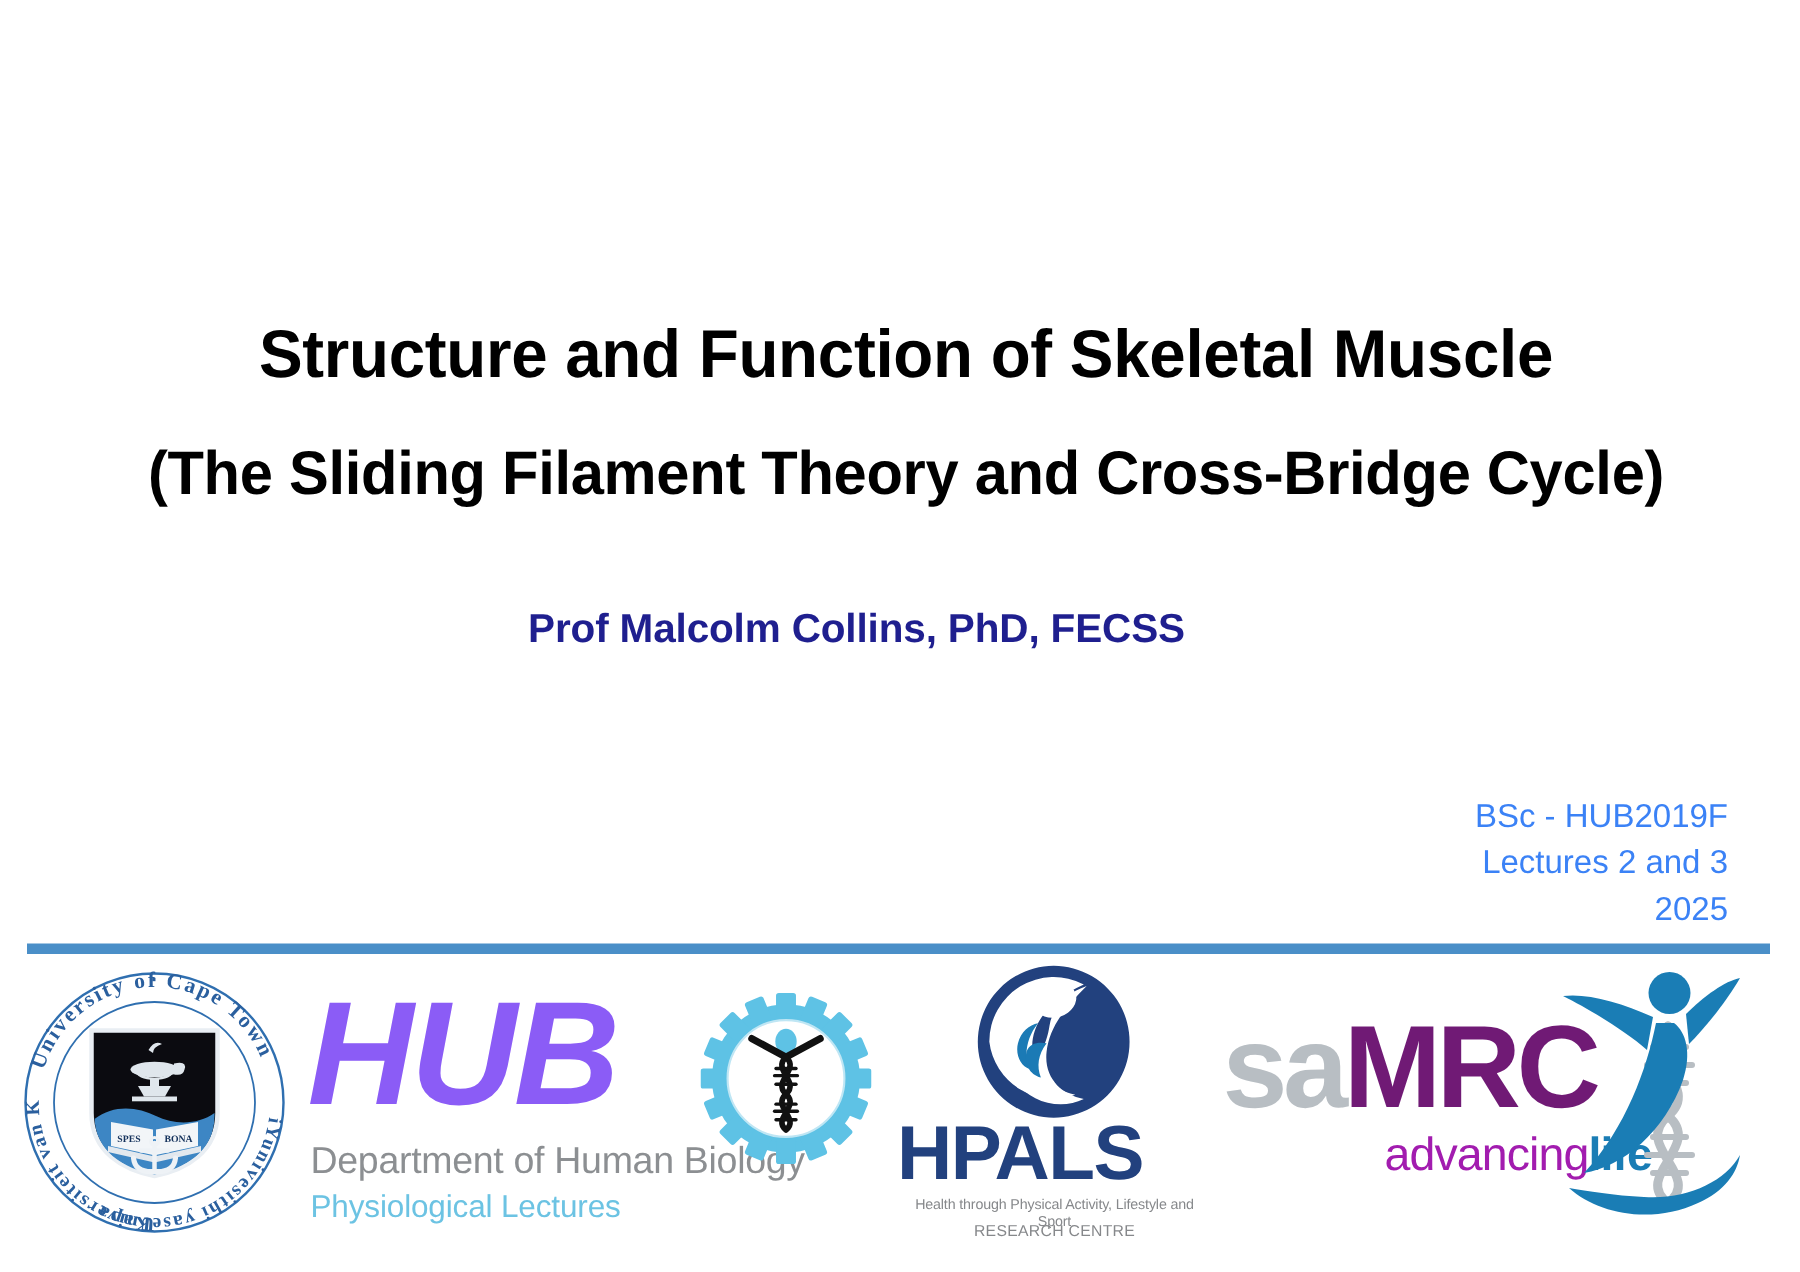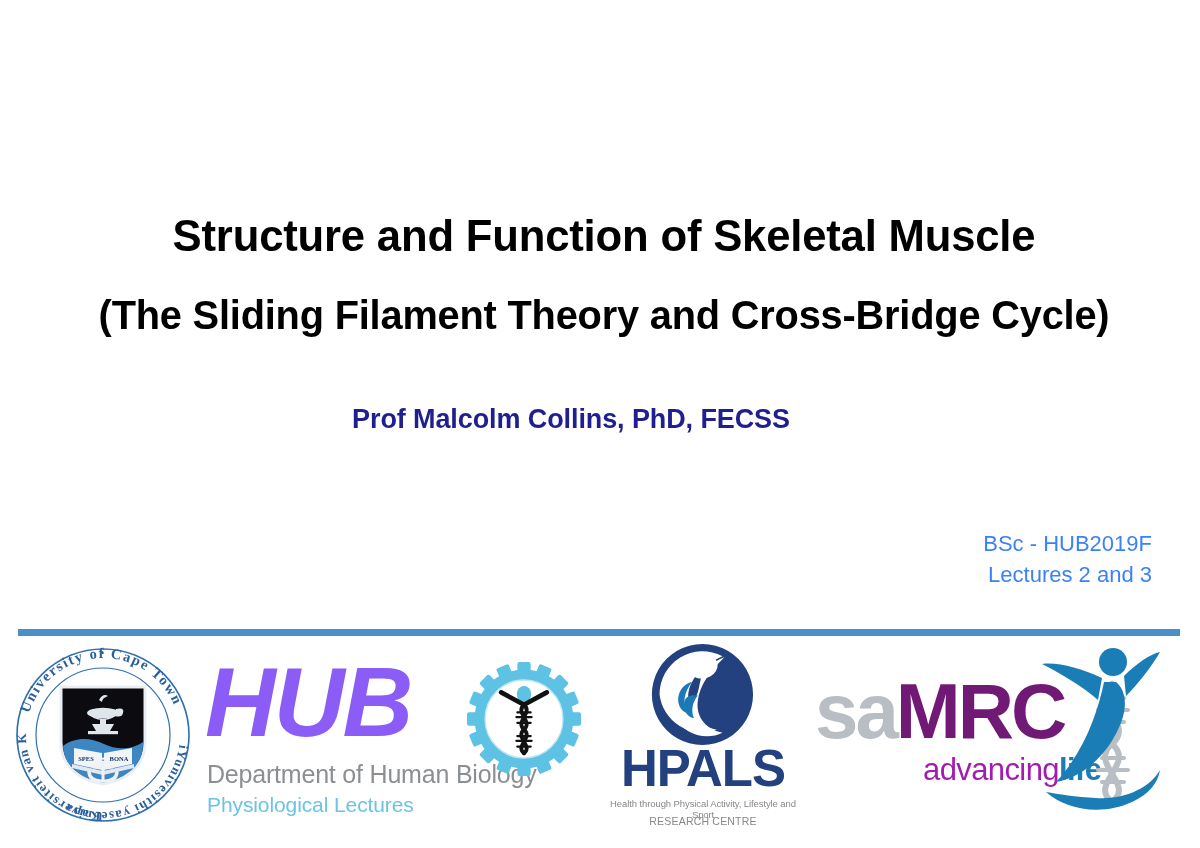--- a/index.html
+++ b/index.html
@@ -170,21 +170,20 @@
     left: 52px;
     top: 0px;
     width: 105px;
     height: 105px;
   }
   .hpals-word {
     position: absolute;
     left: 0;
     top: 100px;
     width: 210px;
-    text-align: center;
     font-family: "Liberation Sans", sans-serif;
     font-weight: bold;
     font-size: 51px;
     line-height: 54px;
     letter-spacing: -1px;
     color: #22417e;
   }
   .hpals-sub1 {
     position: absolute;
     left: 0;
@@ -251,20 +250,21 @@
   <div class="title-block">
     <div class="title-line title-line-1">Structure and Function of Skeletal Muscle</div>
     <div class="title-line title-line-2">(The Sliding Filament Theory and Cross-Bridge Cycle)</div>
   </div>
 
   <div class="author">Prof Malcolm Collins, PhD, FECSS</div>
 
   <div class="course-info">
     <div>BSc - HUB2019F</div>
     <div>Lectures 2 and 3</div>
+    <div>2025</div>
   </div>
 
   <div class="divider"></div>
 
   <div class="logo-strip">
 
     <div class="uct-logo">
       <svg class="uct-ring-text" viewBox="0 0 190 190">
         <defs>
           <path id="ucttop" d="M 18,95 A 77,77 0 0 1 172,95" fill="none"></path>

